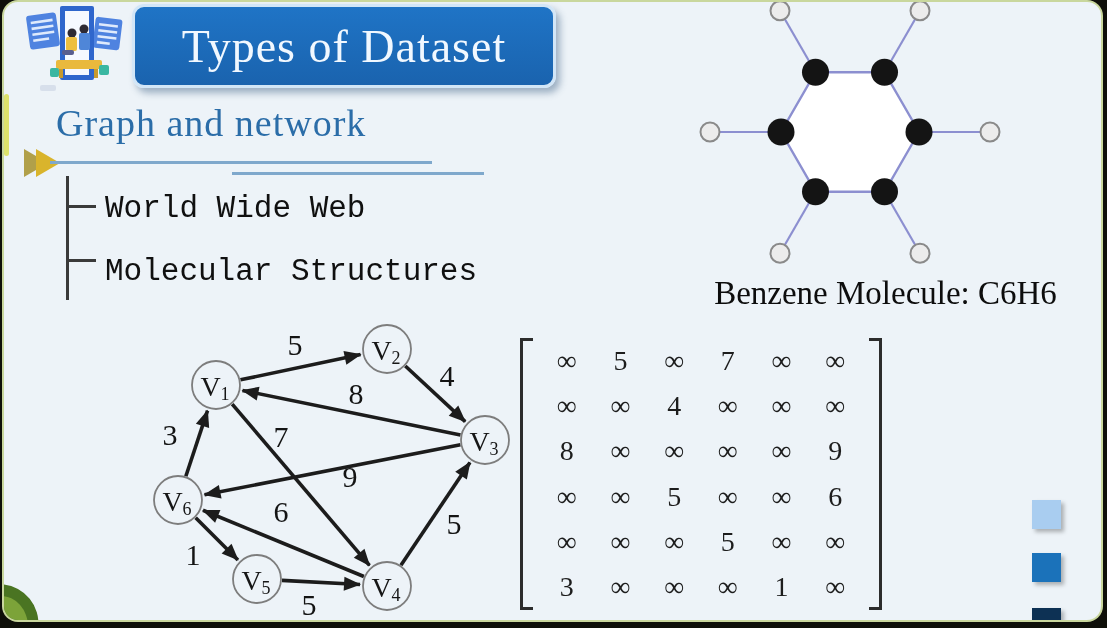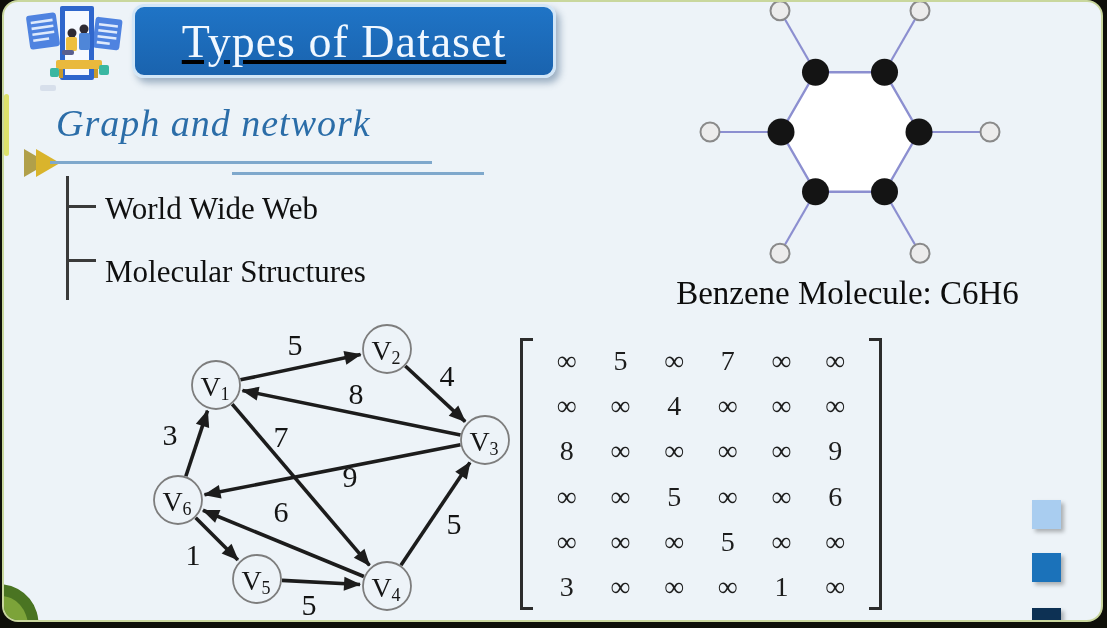--- a/index.html
+++ b/index.html
@@ -23,52 +23,51 @@
   .leaf-bl-inner{
     position:absolute;left:-6px;bottom:-10px;width:30px;height:34px;
     background:#7ca339;border-radius:0 90% 0 60%;
   }
   .left-sliver{
     position:absolute;left:0px;top:92px;width:5px;height:62px;
     background:#dde26b;border-radius:3px;
   }
   
   .banner{
-    position:absolute;left:128px;top:2px;width:424px;height:74px;
+    position:absolute;left:128px;top:2px;width:424px;height:84px;
     background:linear-gradient(#1f74c6,#1a63ae);
     border:3px solid #d2e6f7;border-radius:12px;
     box-shadow:4px 5px 7px rgba(60,95,130,.45);
     display:flex;align-items:center;justify-content:center;
     box-sizing:border-box;
-    text-decoration:underline;
   }
   .banner span{
     color:#f1f8ff;font-size:46px;letter-spacing:1px;white-space:nowrap;
   }
   .heading{
     position:absolute;left:52px;top:99px;
-    font-style:italic;font-size:38px;color:#2b6da8;letter-spacing:1px;
+    font-size:38px;color:#2b6da8;letter-spacing:1px;
     white-space:nowrap;
   }
   .rule{position:absolute;height:3px;background:#7fa8cc;}
   .rule1{left:46px;top:159px;width:382px;}
   .rule2{left:228px;top:170px;width:252px;}
   .chevrons{position:absolute;left:16px;top:144px;}
   
   .tree-line{position:absolute;left:62px;top:174px;width:3px;height:124px;background:#3a3a3a;}
   .tree-tick{position:absolute;left:62px;width:30px;height:3px;background:#3a3a3a;}
   .tick1{top:203px;} .tick2{top:257px;}
   .tree-item{
-    position:absolute;left:101px;font-size:31px;color:#101010;white-space:nowrap;
+    position:absolute;left:101px;font-size:31px;color:#101010;white-space:nowrap;font-family:Liberation Mono, monospace;
   }
   .item0{top:189px;} .item1{top:252px;}
   
   #benzene-svg{position:absolute;left:652px;top:0px;}
   .mol-caption{
-    position:absolute;left:636px;top:273px;width:415px;text-align:center;
+    position:absolute;left:674px;top:273px;width:415px;text-align:center;
     font-size:33px;color:#0d0d0d;white-space:nowrap;
   }
   
   #graph-svg{position:absolute;left:130px;top:312px;}
   
   .matrix{position:absolute;left:516px;top:336px;width:362px;height:272px;}
   .bracket{position:absolute;top:0;bottom:0;width:13px;box-sizing:border-box;}
   .bracket.left{left:0;border-left:3px solid #2c2c2c;border-top:3px solid #2c2c2c;border-bottom:3px solid #2c2c2c;}
   .bracket.right{right:0;border-right:3px solid #2c2c2c;border-top:3px solid #2c2c2c;border-bottom:3px solid #2c2c2c;}
   .matrix-grid{

